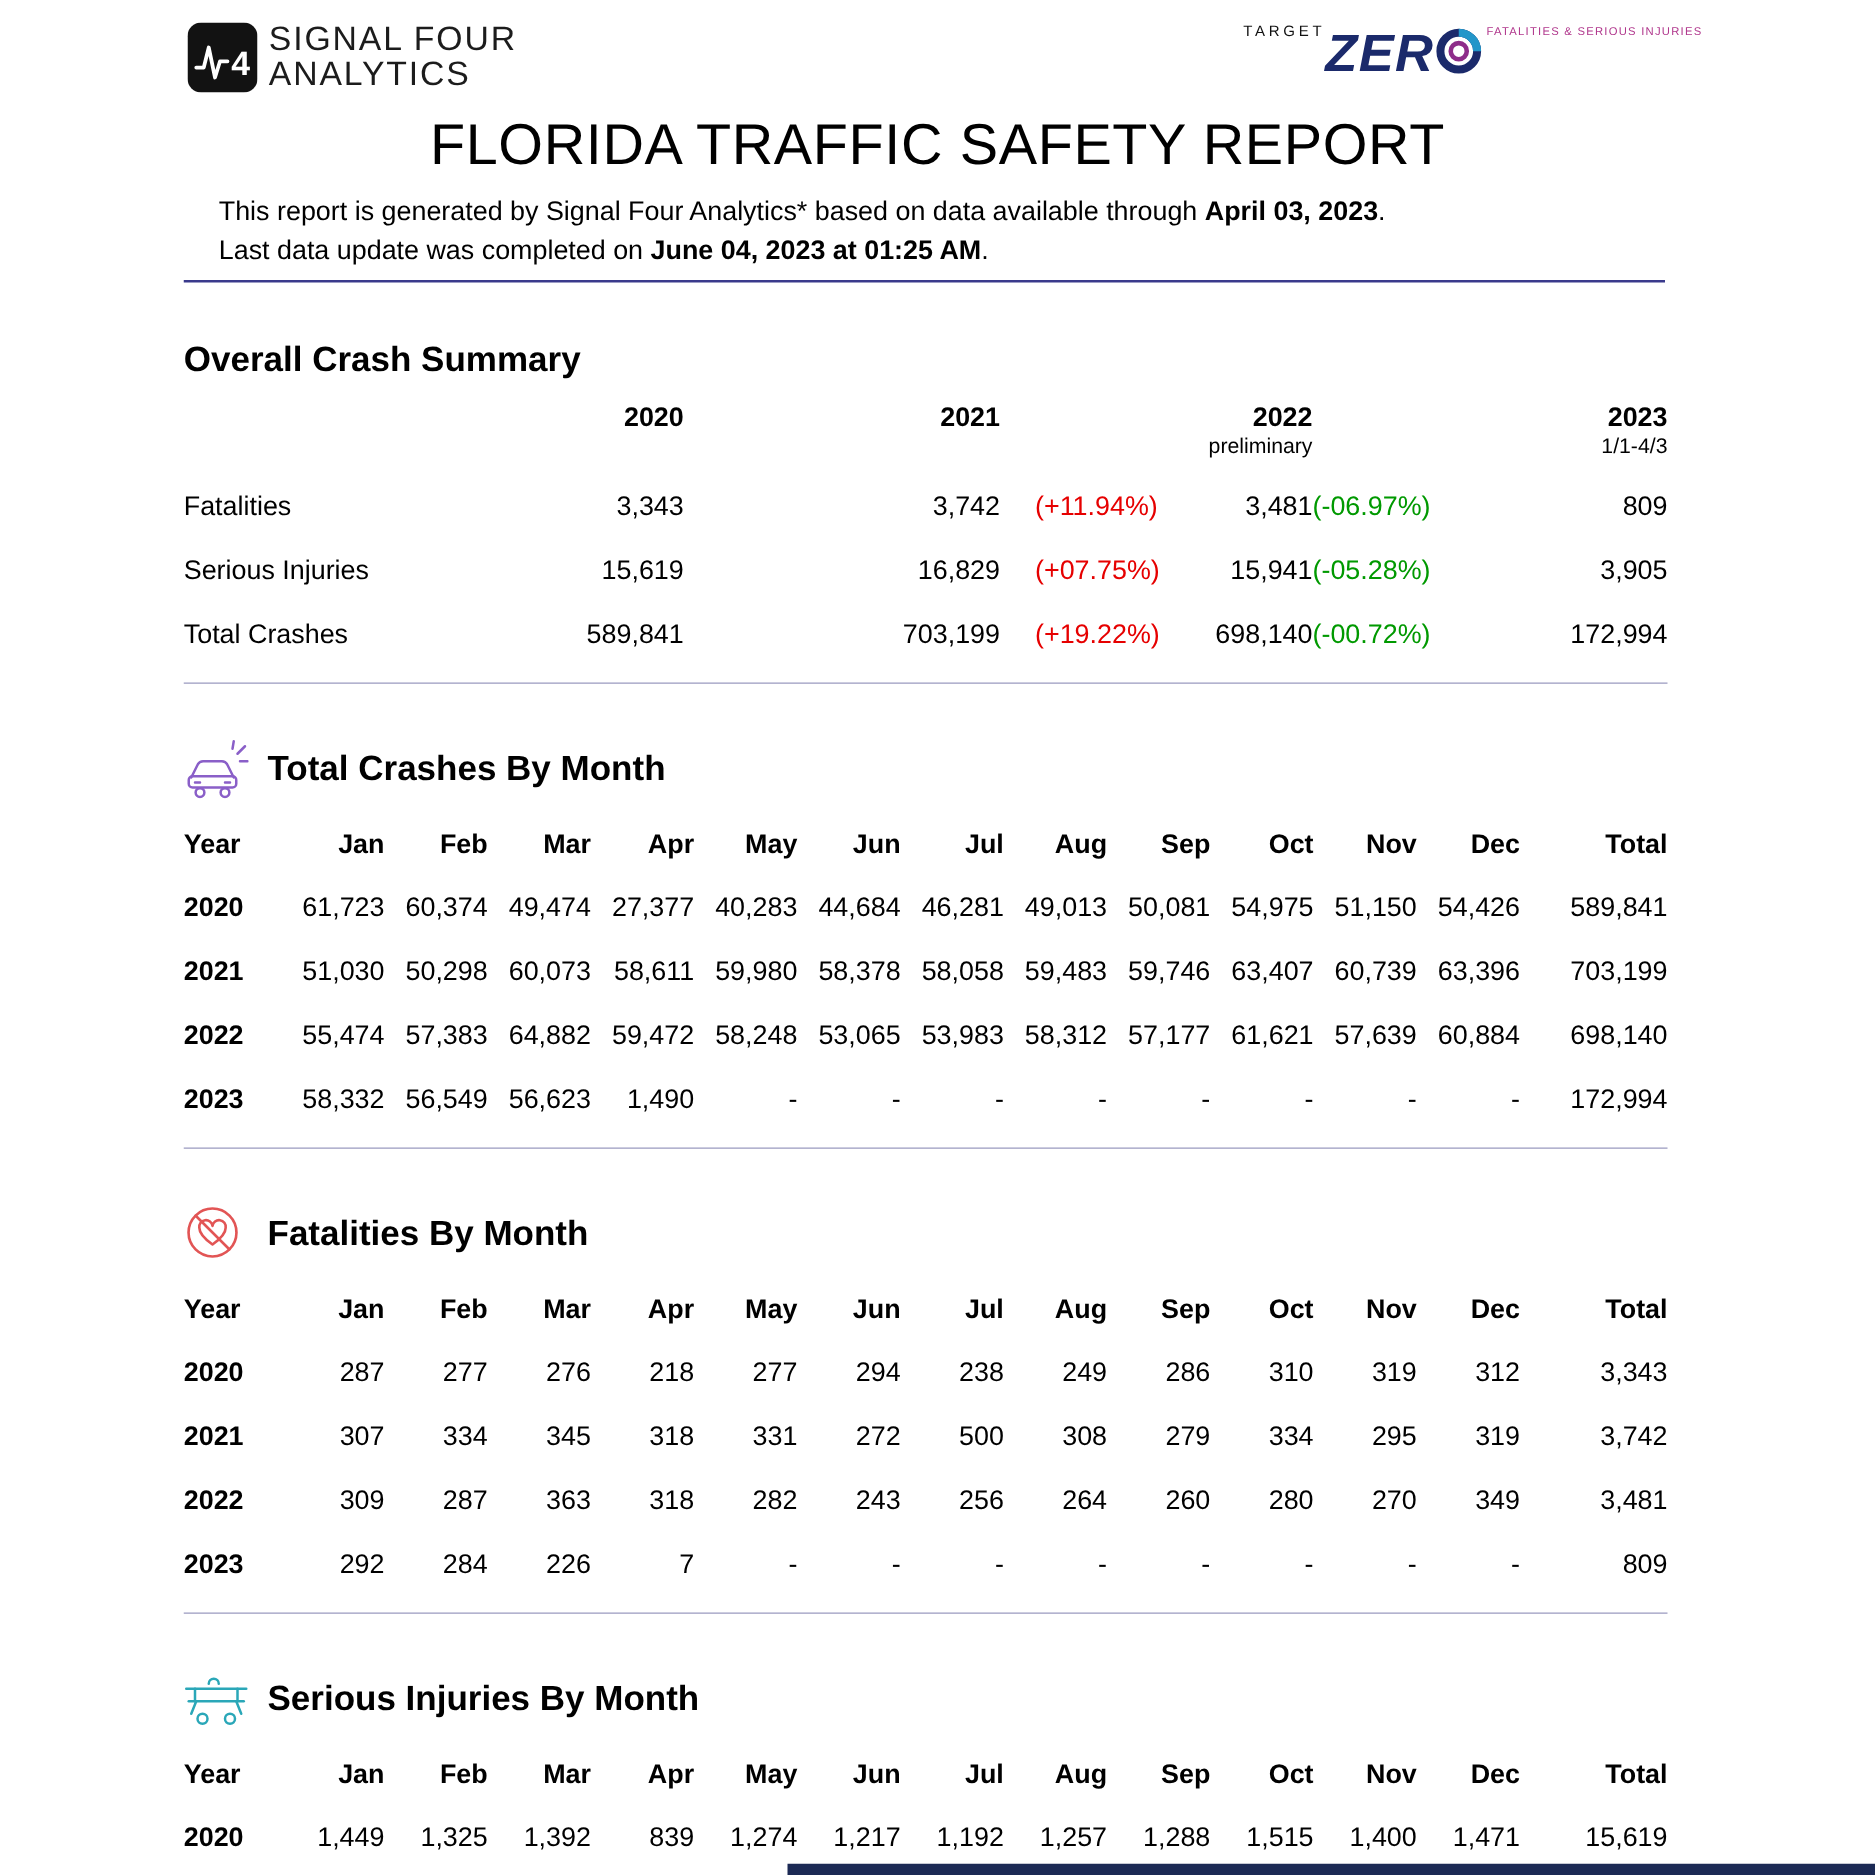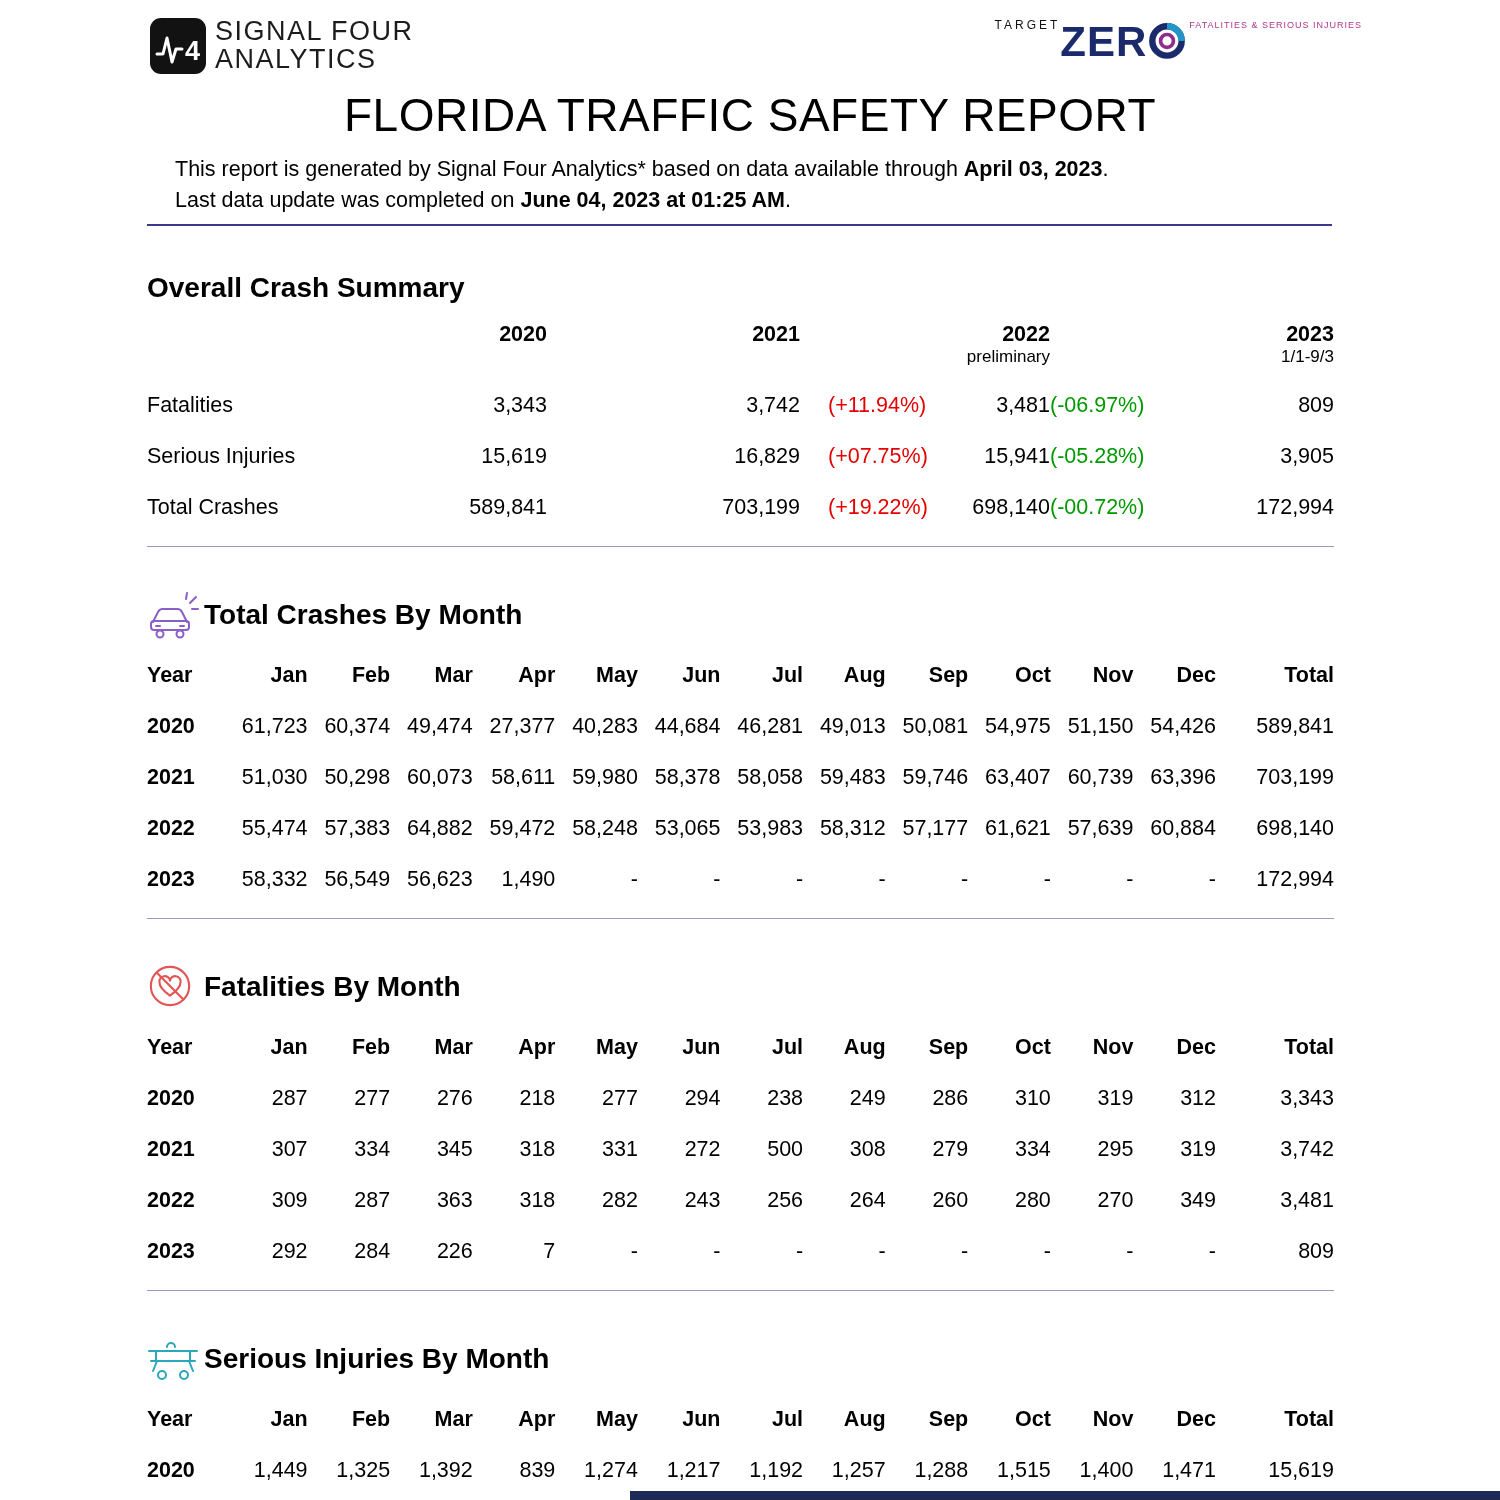--- a/index.html
+++ b/index.html
@@ -8,21 +8,21 @@
   .page { position:relative; width:1500px; height:1500px; background:#fff; overflow:hidden; margin:0 auto; }
 
   
   .topbar { display:flex; justify-content:space-between; align-items:flex-start; padding:18px 138px 0 150px; }
   .s4 { display:flex; align-items:center; gap:9px; }
   .s4-mark { width:56px; height:56px; flex:0 0 auto; }
   .s4-text { font-size:27px; line-height:1.02; letter-spacing:1.5px; color:#1c1c1c; font-weight:400; }
   .tz { display:flex; flex-direction:row; align-items:flex-start; }
   .tz-top { font-size:12px; letter-spacing:3px; color:#111; margin-left:2px; }
   .tz-row { display:flex; align-items:center; }
-  .tz-zer { font-size:42px; font-weight:bold; color:#1b2a6b; letter-spacing:1px; line-height:1; }
+  .tz-zer { font-size:42px; font-weight:bold; color:#1b2a6b; letter-spacing:1px; line-height:1;font-style:italic; }
   .tz-o { margin-left:-2px; }
   .tz-tag { font-size:9px; letter-spacing:1px; color:#b0368c; margin-top:2px; }
 
   
   .title { text-align:center; font-size:46px; font-weight:normal; letter-spacing:0.5px; margin-top:14px; }
   .intro { margin:12px 145px 0 175px; font-size:21.5px; line-height:1.45; }
   .title-rule { border:none; border-top:2px solid #3a3a8c; margin:8px 168px 0 147px; }
 
   .content { padding:0 166px 0 147px; }
 
@@ -36,21 +36,21 @@
   .sh-note { text-align:right; font-size:17px; color:#000; }
   .srow { margin-top:26px; }
   .scell.num { text-align:right; }
   .pct { text-align:left; white-space:nowrap; }
   .pct.up { color:#e60000;margin-left:28px; }
   .pct.down { color:#009900; }
 
   .divider { border:none; border-top:1px solid #9a9ac0; margin-top:26px; }
 
   
-  .msec-head { display:flex; align-items:center; gap:5px; margin-top:44px; }
+  .msec-head { display:flex; align-items:center; gap:15px; margin-top:44px; }
   .sec-icon { display:inline-flex; width:52px; height:48px; flex:0 0 auto; }
   .mtable { margin-top:24px; font-size:21.5px; }
   .mrow { display:grid; grid-template-columns:78px repeat(12,1fr) 118px; align-items:baseline; margin-top:26px; }
   .mrow:first-child { margin-top:0; }
   .mcell { text-align:right; white-space:nowrap; }
   .ycell { text-align:left; font-weight:bold; }
   .mhead .mcell { font-weight:bold; }
 
   .footer-bar { position:absolute; bottom:0; left:630px; right:0; height:9px; background:#1c2a55; }
 </style>
@@ -113,21 +113,21 @@
           <div class="sh-note"></div>
         </div>
         <div class="scell"></div>
         <div class="scell">
           <div class="sh-year">2022</div>
           <div class="sh-note">preliminary</div>
         </div>
         <div class="scell"></div>
         <div class="scell">
           <div class="sh-year">2023</div>
-          <div class="sh-note">1/1-9/3</div>
+          <div class="sh-note">1/1-4/3</div>
         </div>
       </div>
 
       <div class="srow">
         <div class="scell">Fatalities</div>
         <div class="scell num">3,343</div>
         <div class="scell num">3,742</div>
         <div class="scell pct up">(+11.94%)</div>
         <div class="scell num">3,481</div>
         <div class="scell pct down">(-06.97%)</div>

